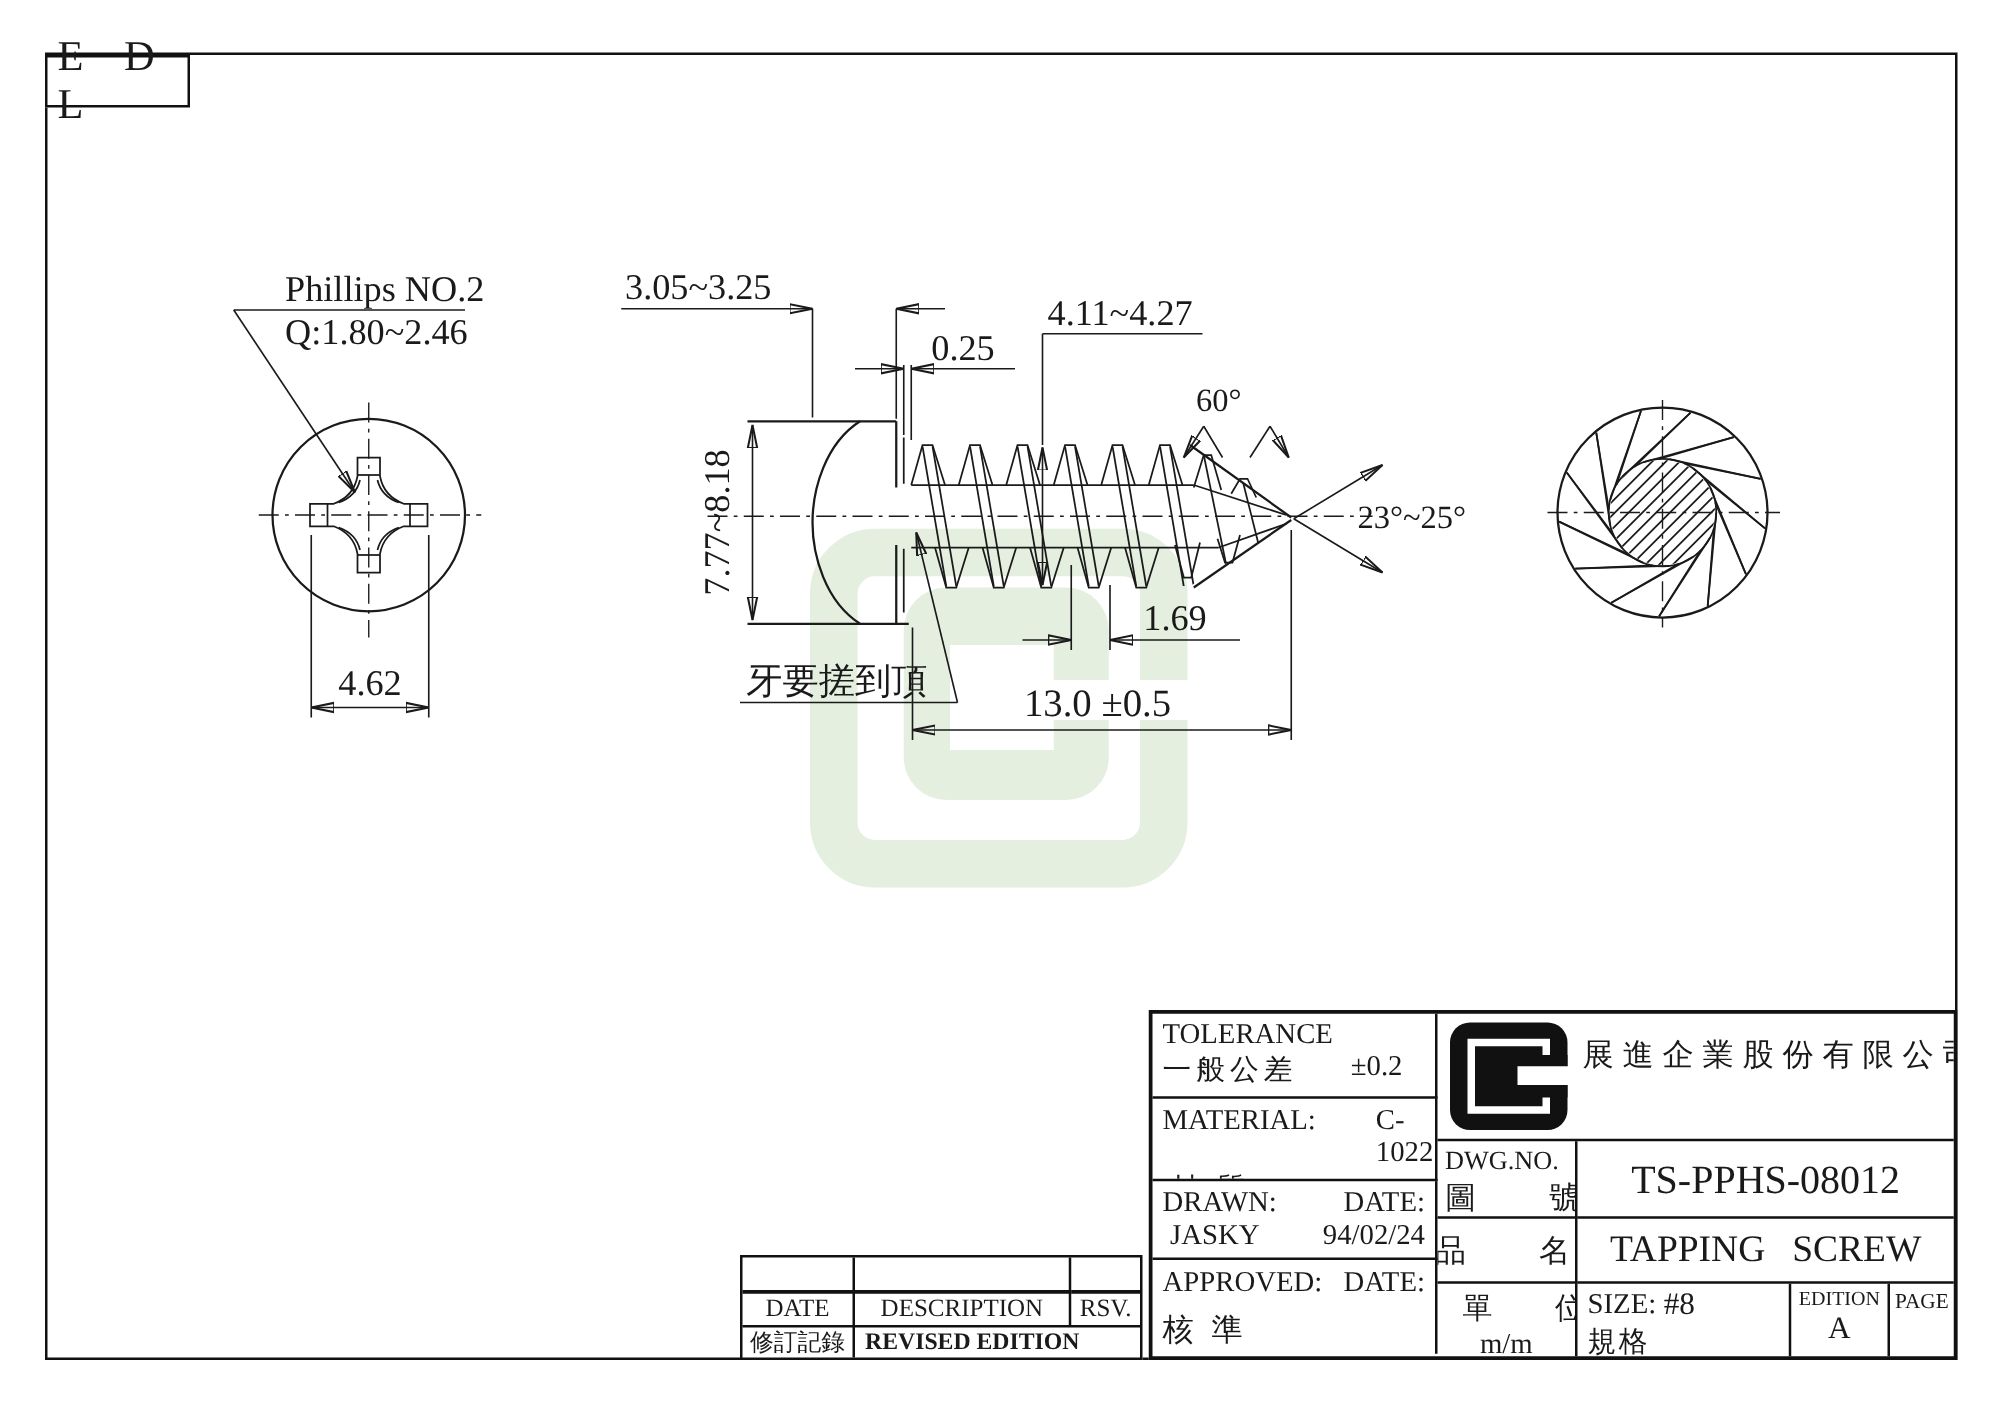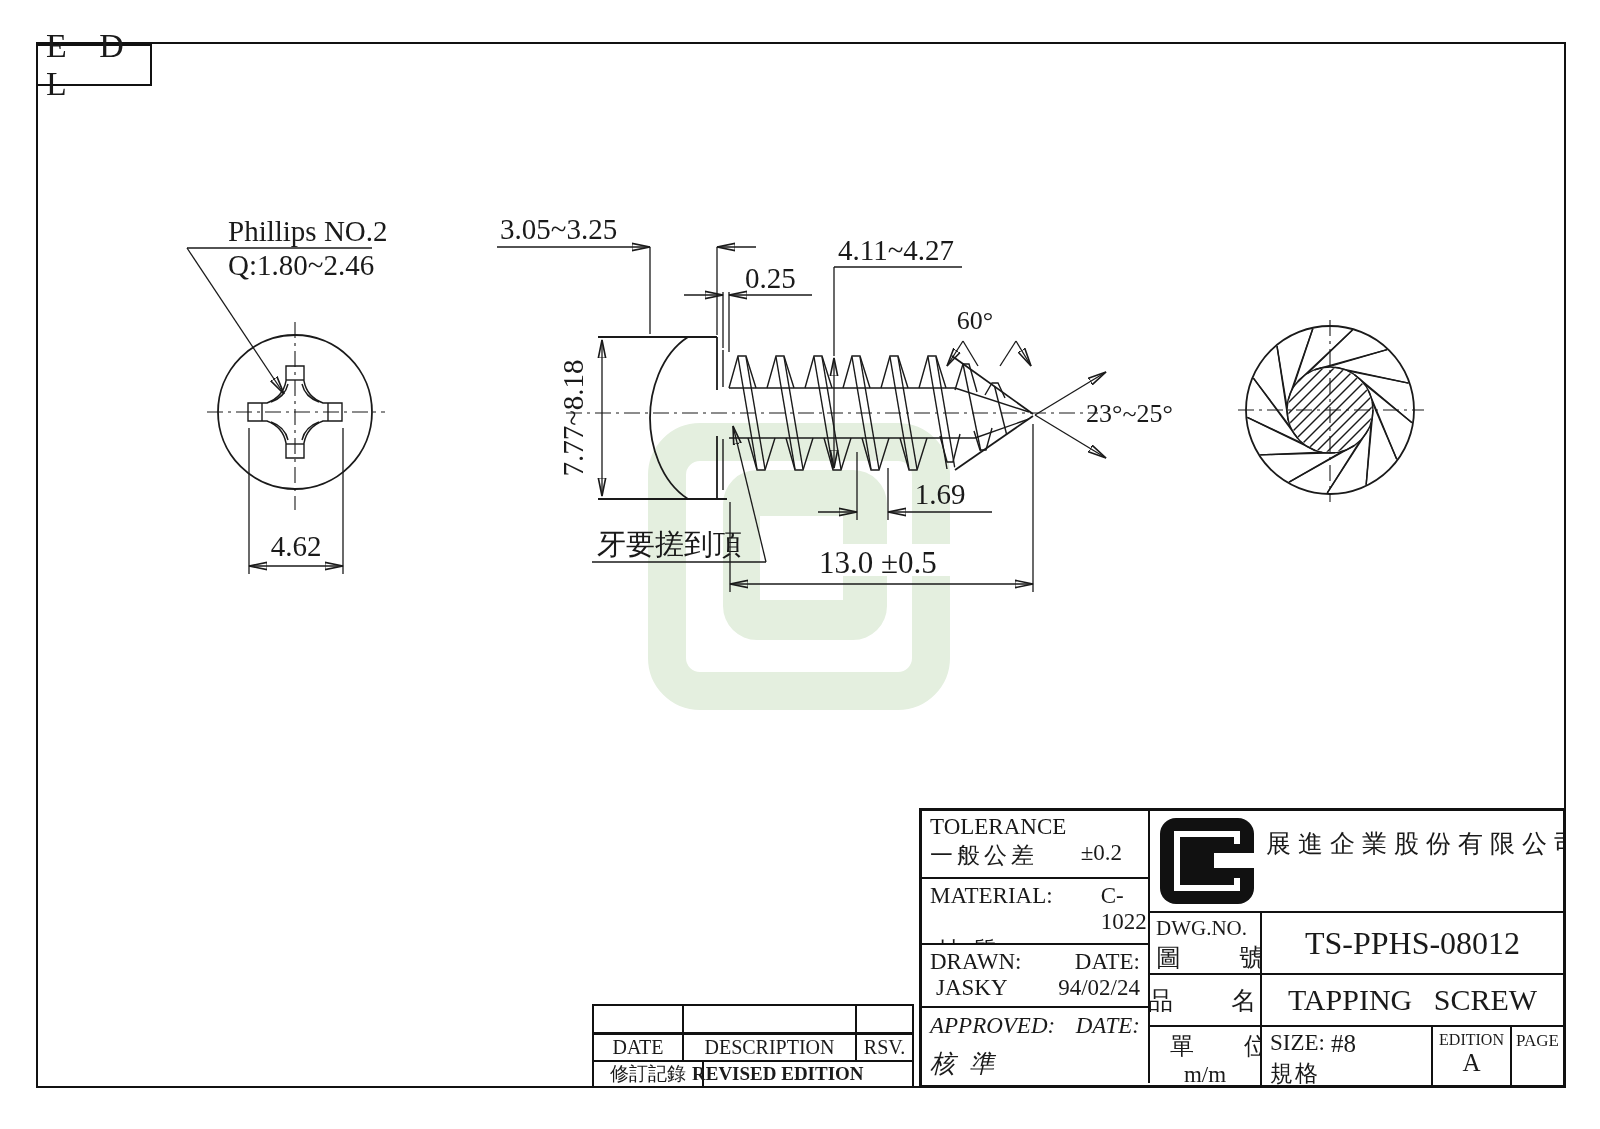--- a/index.html
+++ b/index.html
@@ -238,21 +238,21 @@
   <div class="abs box" style="left:592px;top:1004px;width:322px;height:84px;border-width:2px;z-index:3;">
     <div class="cell" style="left:0;top:0;width:90px;height:26px;border-right-width:2px;"></div>
     <div class="cell" style="left:90px;top:0;width:173px;height:26px;border-right-width:2px;"></div>
     <div class="cell" style="left:263px;top:0;width:55px;height:26px;"></div>
     <div class="cell" style="left:0;top:26px;width:90px;height:28px;border-top-width:3px;border-right-width:2px;
          display:flex;align-items:center;justify-content:center;font-size:20px;">DATE</div>
     <div class="cell" style="left:90px;top:26px;width:173px;height:28px;border-top-width:3px;border-right-width:2px;
          display:flex;align-items:center;justify-content:center;font-size:20px;">DESCRIPTION</div>
     <div class="cell" style="left:263px;top:26px;width:55px;height:28px;border-top-width:3px;
          display:flex;align-items:center;justify-content:center;font-size:20px;">RSV.</div>
-    <div class="cell" style="left:0;top:54px;width:110px;height:26px;border-top-width:2px;border-right-width:2px;
+    <div class="cell" style="left:0;top:54px;width:90px;height:26px;border-top-width:2px;border-right-width:2px;
          display:flex;align-items:center;justify-content:center;font-size:19px;">修訂記錄</div>
     <div class="cell" style="left:90px;top:54px;width:228px;height:26px;border-top-width:2px;
          display:flex;align-items:center;font-size:19px;padding-left:8px;font-weight:bold;">REVISED EDITION</div>
   </div>
 
   <div class="abs box" style="left:919px;top:808px;width:647px;height:280px;border-width:3px;z-index:3;">
 
     <div class="cell" style="left:0;top:0;width:228px;height:68px;border-right-width:2px;border-bottom-width:2px;padding:3px 8px;">
       <div class="tb-label">TOLERANCE</div>
       <div style="display:flex;justify-content:space-between;align-items:flex-start;">
@@ -273,21 +273,21 @@
       <div style="display:flex;justify-content:space-between;align-items:baseline;">
         <span class="tb-label">DRAWN:</span>
         <span class="tb-label">DATE:</span>
       </div>
       <div style="display:flex;justify-content:space-between;align-items:baseline;">
         <span class="tb-label" style="padding-left:6px;">JASKY</span>
         <span class="tb-label">94/02/24</span>
       </div>
     </div>
 
-    <div class="cell" style="left:0;top:197px;width:228px;height:75px;border-right-width:2px;padding:5px 8px;font-style:italic;">
+    <div class="cell" style="left:0;top:197px;width:228px;height:75px;border-right-width:2px;padding:5px 8px;">
       <div style="display:flex;justify-content:space-between;align-items:baseline;">
         <span class="tb-label">APPROVED:</span>
         <span class="tb-label">DATE:</span>
       </div>
       <div class="tb-label zh" style="margin-top:8px;font-size:25px;">核 準</div>
     </div>
 
     <div class="cell" style="left:228px;top:0;width:413px;height:102px;border-bottom-width:2px;">
       <div>
         <div class="logo-black" style="left:10px;top:7px;width:94px;height:86px;"></div>

